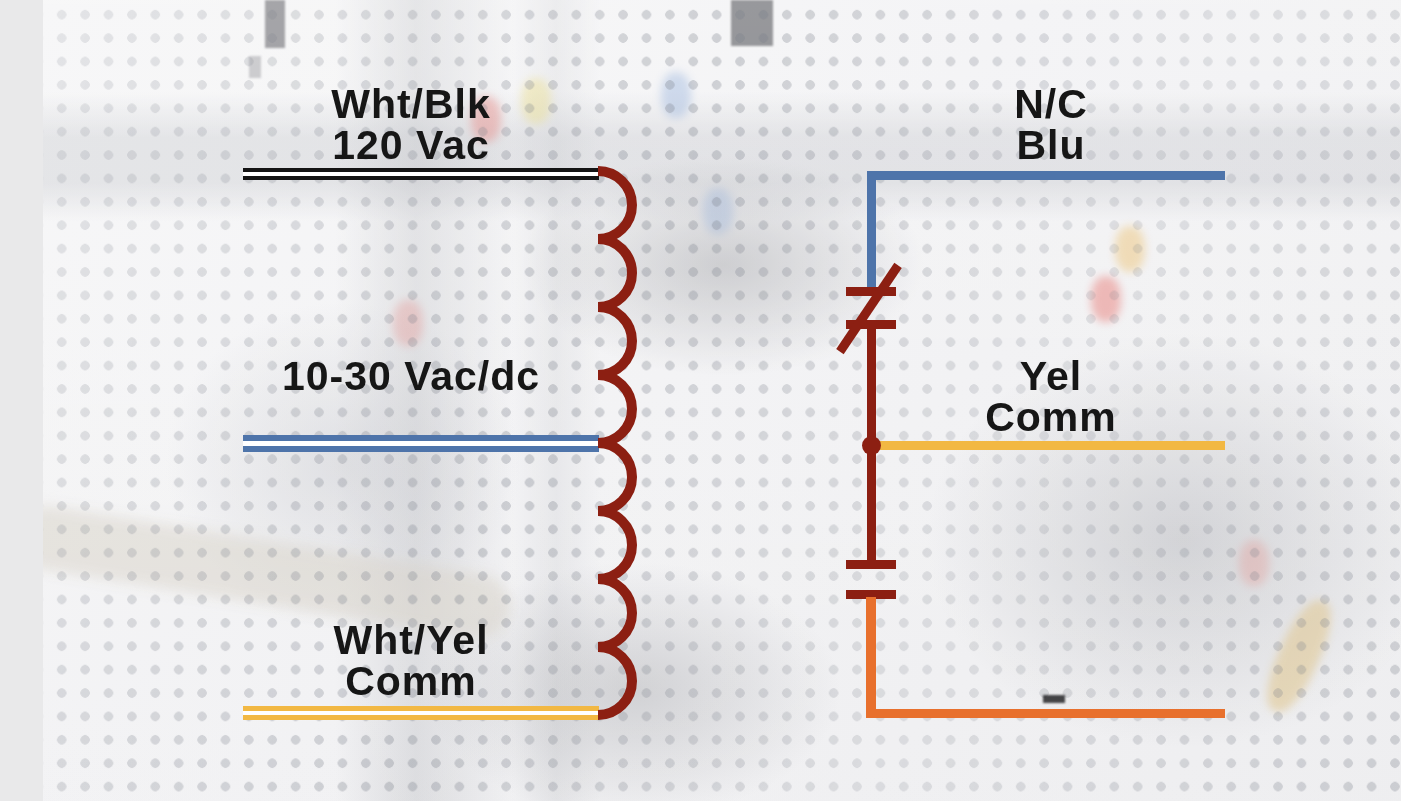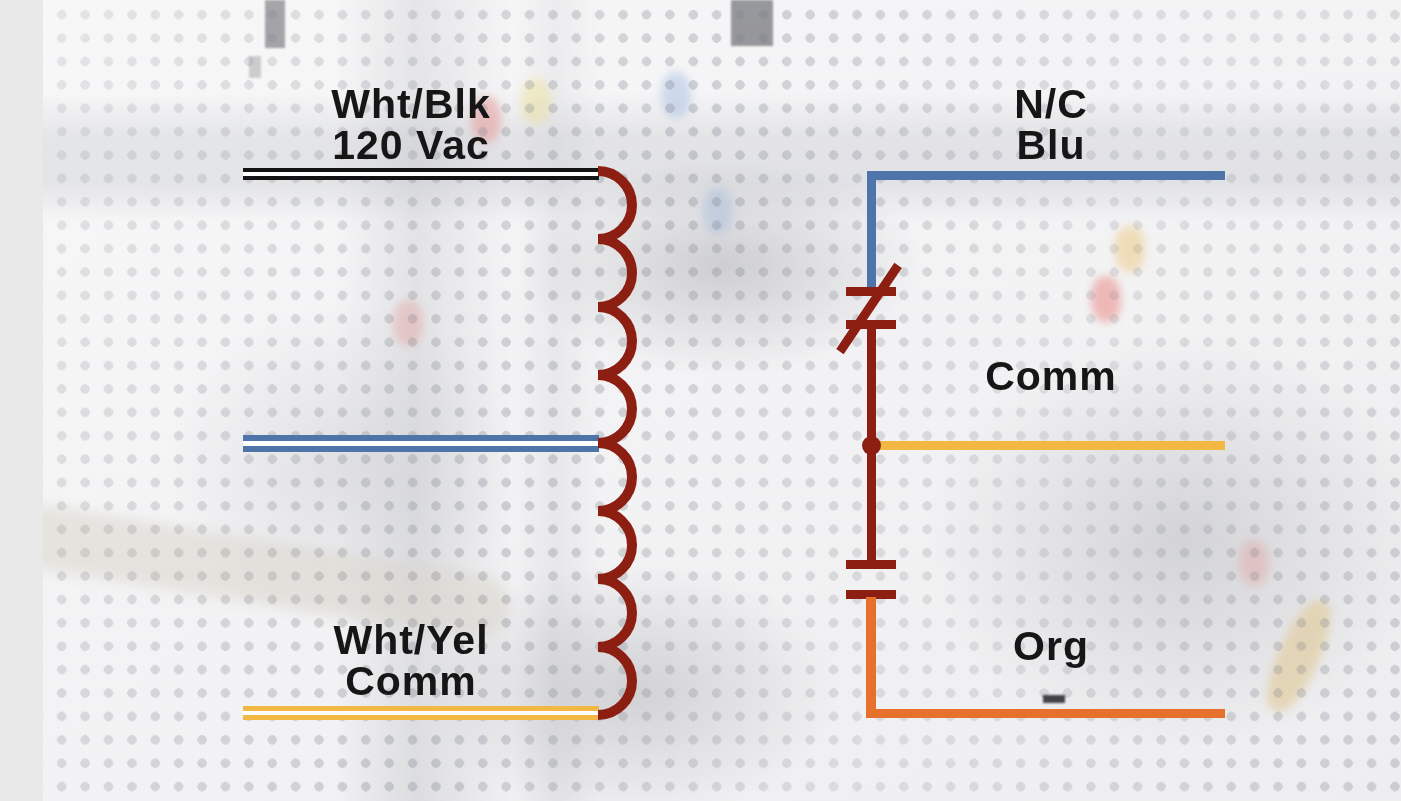--- a/index.html
+++ b/index.html
@@ -117,20 +117,21 @@
   <div class="ph dots abs"></div>
   <div class="ph artifact a4 abs"></div>
 
   <div class="lbl col-left abs" style="top:84px;">
     <div>Wht/Blk</div>
     <div>120 Vac</div>
   </div>
   <div class="wire-blk-striped abs"></div>
 
   <div class="lbl col-left abs" style="top:356px;">
+    <div>10-30 Vac/dc</div>
   </div>
   <div class="wire-blu-striped abs"></div>
 
   <div class="lbl col-left abs" style="top:620px;">
     <div>Wht/Yel</div>
     <div>Comm</div>
   </div>
   <div class="wire-yel-striped abs"></div>
 
   <svg class="coil-svg abs" width="50" height="554" viewBox="0 0 50 554">
@@ -144,27 +145,27 @@
   <div class="wire-blu-h abs"></div>
   <div class="wire-blu-v abs"></div>
 
   <div class="sym bar nc-bar1 abs"></div>
   <div class="sym bar nc-bar2 abs"></div>
   <div class="sym nc-slash abs"></div>
 
   <div class="sym common-line abs"></div>
 
   <div class="lbl col-right abs" style="top:356px;">
+    <div>Yel</div>
     <div>Comm</div>
   </div>
   <div class="wire-yel-h abs"></div>
   <div class="sym junction abs"></div>
 
   <div class="sym bar no-bar1 abs"></div>
   <div class="sym bar no-bar2 abs"></div>
 
   <div class="lbl col-right abs" style="top:626px;">
-    <div>Org</div>
   </div>
   <div class="wire-org-v abs"></div>
   <div class="wire-org-h abs"></div>
 
 </div>
 
 </body></html>

